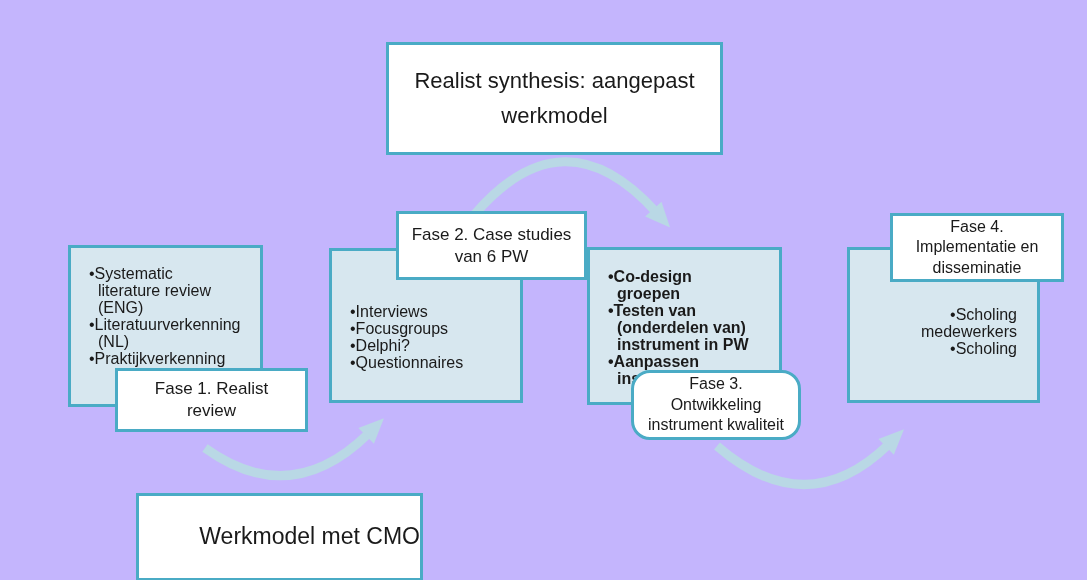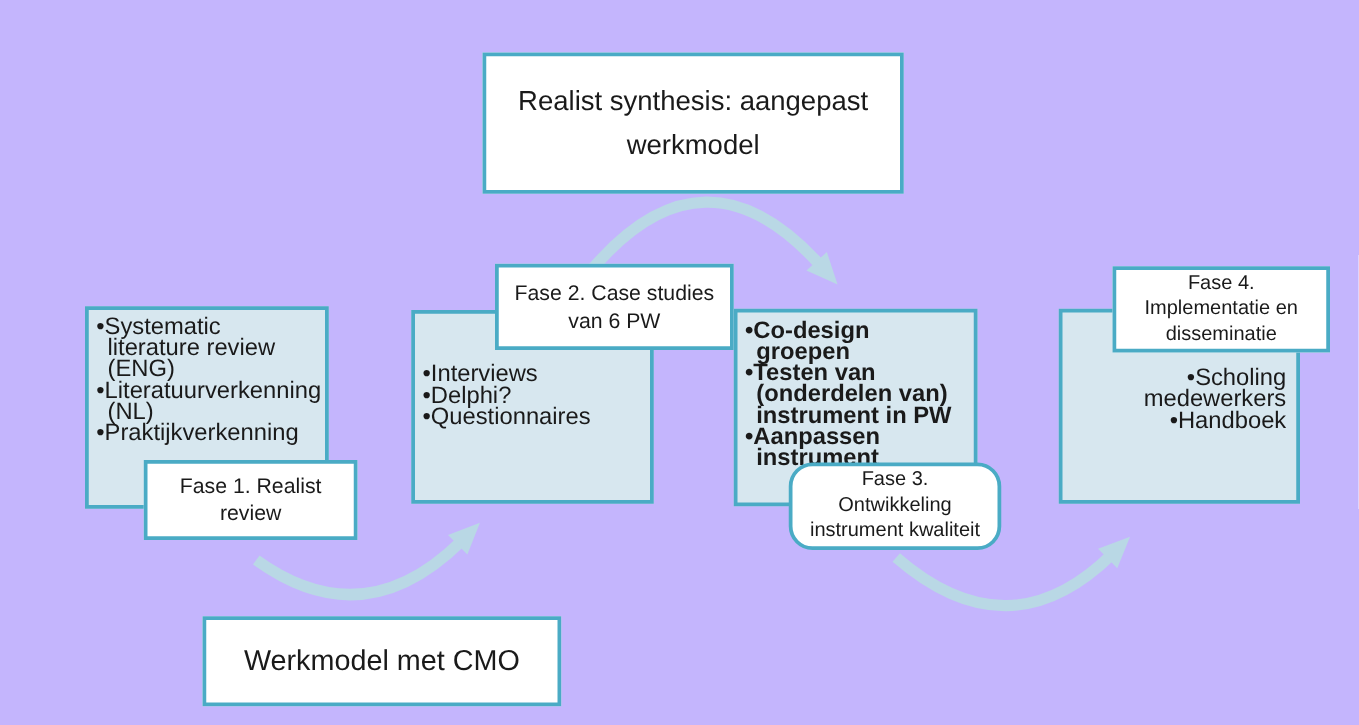--- a/index.html
+++ b/index.html
@@ -29,22 +29,22 @@
   .bigbox{font-size:22px;line-height:1.55;}
   .fasebox{font-size:17px;line-height:1.28;}
   .panel{
     position:absolute;
     box-sizing:border-box;
     background:var(--panel-fill);
     border:3px solid var(--border-teal);
     z-index:2;
   }
   .panel ul{
-    margin:0;padding:0;list-style:none;
-    font-size:19px;line-height:17px;
+    margin:12px;padding:0;list-style:none;
+    font-size:16px;line-height:17px;
   }
   .panel li{
     padding-left:9px;text-indent:-9px;
   }
   .arrow-svg{position:absolute;z-index:1;overflow:visible;}
   .arrow-path{fill:none;stroke:var(--arrow-blue);stroke-width:9px;}
   .arrow-head{fill:var(--arrow-blue);}
 </style>
 </head>
 <body>
@@ -72,27 +72,28 @@
     <span>Realist synthesis: aangepast werkmodel</span>
   </div>
 
   <div class="panel" style="left:68px;top:245px;width:195px;height:162px;padding:5px 13px 0 6px;">
     <ul>
       <li><span>•</span><span>Systematic literature review (ENG)</span></li>
       <li><span>•</span><span>Literatuurverkenning (NL)</span></li>
       <li><span>•</span><span>Praktijkverkenning</span></li>
     </ul>
   </div>
-  <div class="whitebox fasebox" style="left:115px;top:368px;width:171px;height:64px;padding:0 10px;">
+  <div class="whitebox fasebox" style="left:115px;top:368px;width:193px;height:64px;padding:0 10px;">
     <span>Fase 1. Realist review</span>
   </div>
 
   <div class="panel" style="left:329px;top:248px;width:194px;height:155px;padding:40px 26px 0 6px;">
     <ul>
       <li><span>•</span><span>Interviews</span></li>
+      <li><span>•</span><span>Focusgroups</span></li>
       <li><span>•</span><span>Delphi?</span></li>
       <li><span>•</span><span>Questionnaires</span></li>
     </ul>
   </div>
   <div class="whitebox fasebox" style="left:372px;top:211px;width:191px;height:69px;padding:0 8px;margin-left:24px;">
     <span>Fase 2. Case studies van 6 PW</span>
   </div>
 
   <div class="panel" style="left:587px;top:247px;width:195px;height:158px;padding:6px 10px 0 6px;font-weight:bold;">
     <ul>
@@ -101,24 +102,24 @@
       <li><span>•</span><span>Aanpassen instrument</span></li>
     </ul>
   </div>
   <div class="whitebox fasebox" style="left:631px;top:370px;width:170px;height:70px;padding:0 11px;font-size:16px;border-radius:19px;">
     <span>Fase 3. Ontwikkeling instrument kwaliteit</span>
   </div>
 
   <div class="panel" style="left:847px;top:247px;width:193px;height:156px;padding:44px 8px 0 6px;text-align:right;">
     <ul>
       <li><span>•</span><span>Scholing medewerkers</span></li>
-      <li><span>•</span><span>Handboek</span></li>
+      <li><span>•</span><span>Scholing</span></li>
     </ul>
   </div>
   <div class="whitebox fasebox" style="left:890px;top:213px;width:174px;height:69px;padding:0 10px;font-size:16px;">
     <span>Fase 4. Implementatie en disseminatie</span>
   </div>
 
-  <div class="whitebox bigbox" style="left:162px;top:493px;width:287px;height:72px;font-size:23px;">
+  <div class="whitebox bigbox" style="left:136px;top:493px;width:287px;height:88px;font-size:23px;justify-content:flex-end;">
     <span>Werkmodel met CMO</span>
   </div>
 
 </div>
 
 </body></html>

